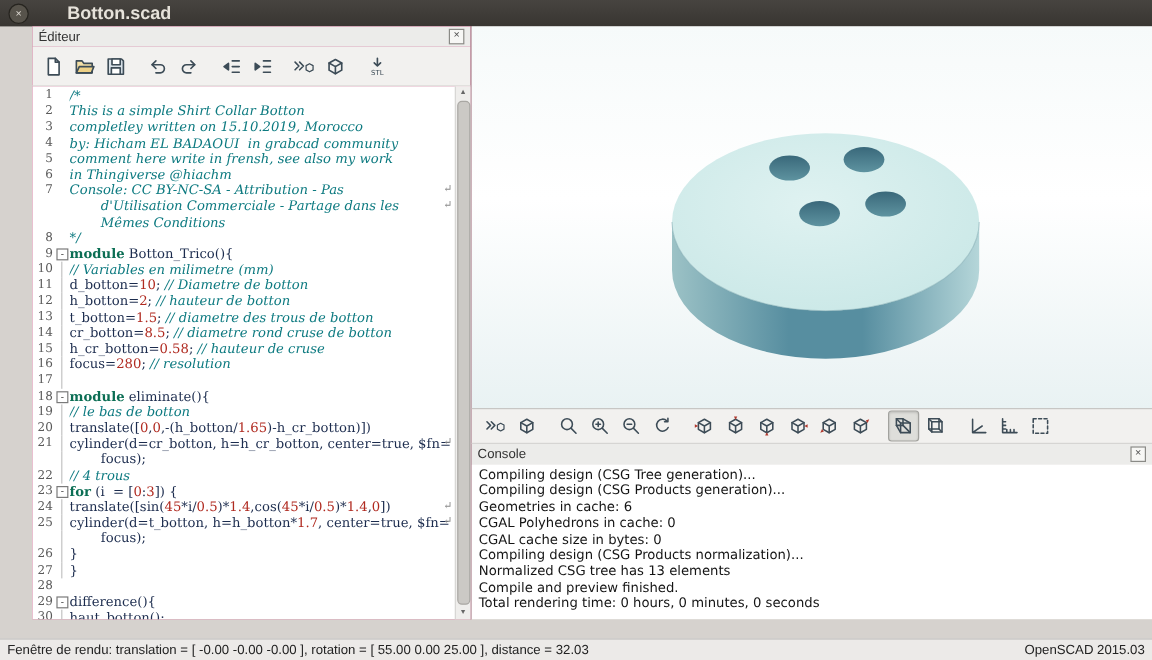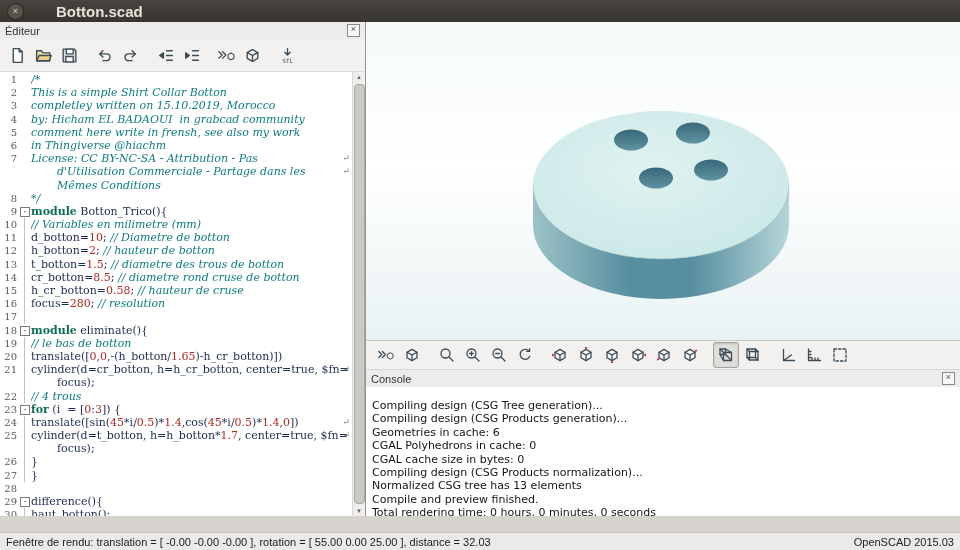--- a/index.html
+++ b/index.html
@@ -6,21 +6,21 @@
   .app{width:960px;height:550px;display:flex;flex-direction:column;overflow:hidden;
        font-family:"Liberation Sans","DejaVu Sans",sans-serif;position:relative;}
   
   .titlebar{height:22px;background:linear-gradient(#474440,#383531);display:flex;align-items:center;flex:none;}
   .tb-close{width:15px;height:15px;border-radius:50%;background:#57534b;border:1px solid #26241f;
             margin-left:7px;display:flex;align-items:center;justify-content:center;
             font-size:9px;line-height:9px;color:#d8d4cc;cursor:default;}
   .tb-title{font-weight:bold;font-size:15px;color:#e6e2da;margin-left:32px;}
   
   .main{flex:1;display:flex;min-height:0;}
-  .editor{width:365px;flex:none;background:#be185d;border-right:1px solid #98968f;display:flex;flex-direction:column;min-height:0;}
+  .editor{width:365px;flex:none;background:#be185d;border-right:1px solid #98968f;display:flex;flex-direction:column;min-height:0;margin-left:27px;}
   .dock-header{height:17px;flex:none;background:#ececea;display:flex;align-items:center;justify-content:space-between;
                font-size:11px;color:#333;padding:0 5px;}
   .dock-close{width:11px;height:11px;border:1px solid #8a8a86;background:#f7f7f5;font-size:9px;line-height:9px;
               text-align:center;color:#555;}
   .etoolbar{height:32px;flex:none;display:flex;align-items:center;gap:2px;padding:0 5px;background:#f2f1ef;border-bottom:1px solid #dcdbd9;}
   .tbtn{width:24px;height:24px;display:flex;align-items:center;justify-content:center;border-radius:3px;flex:none;}
   .tbtn svg{width:19px;height:19px;}
   .vbtn{width:24px;height:24px;display:flex;align-items:center;justify-content:center;border-radius:3px;flex:none;}
   .vbtn svg{width:18px;height:18px;}
   .pressed{background:#dededa;border:1px solid #a2a29e;box-shadow:inset 0 1px 2px rgba(0,0,0,.15);}
@@ -46,21 +46,21 @@
   .sb-arrow{position:absolute;left:0;width:12px;text-align:center;font-size:6px;color:#666;}
   .sb-up{top:2px;} .sb-down{bottom:2px;}
   .thumb{position:absolute;top:12px;bottom:12px;left:1px;width:9px;background:#cbc9c5;border:1px solid #a9a7a3;border-radius:4px;}
   
   .right{flex:1;display:flex;flex-direction:column;min-width:0;min-height:0;}
   .viewport{height:318px;flex:none;background:linear-gradient(var(--background-top,#f7fbfb),#ffffff 45%,var(--background-bottom,#eaf2f3));position:relative;overflow:hidden;}
   .viewport svg{display:block;}
   .vtoolbar{height:28px;flex:none;background:#f2f1ef;border-top:1px solid #c7c6c4;border-bottom:1px solid #d6d5d3;
             display:flex;align-items:center;gap:2px;padding:0 8px;}
   .console{flex:1;min-height:0;background:#fff;font-family:"DejaVu Sans","Liberation Sans",sans-serif;
-           font-size:11px;line-height:13.4px;color:#141414;padding:12px 6px;overflow:hidden;}
+           font-size:11px;line-height:13.4px;color:#141414;padding:2px 6px;overflow:hidden;}
   
   .statusbar{height:17px;flex:none;background:#eceae8;border-top:1px solid #c2c1bf;display:flex;align-items:center;
              justify-content:space-between;font-size:11px;color:#232323;padding:0 6px;margin-top:16px;}
 </style>
 </head>
 <body>
 
 <div class="app">
 
   <div class="titlebar">
@@ -145,21 +145,21 @@
           </div>
         </div>
       <div class="code-wrap">
         <div class="code" id="code-area">
             <div class="row"><span class="gut">1</span><span class="fold"></span><span class="txt"><span class="s-c">/*</span></span></div>
             <div class="row"><span class="gut">2</span><span class="fold"></span><span class="txt"><span class="s-c">This is a simple Shirt Collar Botton</span></span></div>
             <div class="row"><span class="gut">3</span><span class="fold"></span><span class="txt"><span class="s-c">completley written on 15.10.2019, Morocco</span></span></div>
             <div class="row"><span class="gut">4</span><span class="fold"></span><span class="txt"><span class="s-c">by: Hicham EL BADAOUI  in grabcad community</span></span></div>
             <div class="row"><span class="gut">5</span><span class="fold"></span><span class="txt"><span class="s-c">comment here write in frensh, see also my work</span></span></div>
             <div class="row"><span class="gut">6</span><span class="fold"></span><span class="txt"><span class="s-c">in Thingiverse @hiachm</span></span></div>
-            <div class="row"><span class="gut">7</span><span class="fold"></span><span class="txt"><span class="s-c">License: CC BY-NC-SA - Attribution - Pas</span></span><span class="wm">↵</span></div>
+            <div class="row"><span class="gut">7</span><span class="fold"></span><span class="txt"><span class="s-c">Console: CC BY-NC-SA - Attribution - Pas</span></span><span class="wm">↵</span></div>
             <div class="row ind"><span class="gut"></span><span class="fold"></span><span class="txt"><span class="s-c">d'Utilisation Commerciale - Partage dans les</span></span><span class="wm">↵</span></div>
             <div class="row ind"><span class="gut"></span><span class="fold"></span><span class="txt"><span class="s-c">Mêmes Conditions</span></span></div>
             <div class="row"><span class="gut">8</span><span class="fold"></span><span class="txt"><span class="s-c">*/</span></span></div>
             <div class="row"><span class="gut">9</span><span class="fold"><span class="foldbox">-</span></span><span class="txt"><span class="s-k">module</span><span class="s-p"> Botton_Trico(){</span></span></div>
             <div class="row g"><span class="gut">10</span><span class="fold"></span><span class="txt"><span class="s-c">// Variables en milimetre (mm)</span></span></div>
             <div class="row g"><span class="gut">11</span><span class="fold"></span><span class="txt"><span class="s-p">d_botton=</span><span class="s-n">10</span><span class="s-p">; </span><span class="s-c">// Diametre de botton</span></span></div>
             <div class="row g"><span class="gut">12</span><span class="fold"></span><span class="txt"><span class="s-p">h_botton=</span><span class="s-n">2</span><span class="s-p">; </span><span class="s-c">// hauteur de botton</span></span></div>
             <div class="row g"><span class="gut">13</span><span class="fold"></span><span class="txt"><span class="s-p">t_botton=</span><span class="s-n">1.5</span><span class="s-p">; </span><span class="s-c">// diametre des trous de botton</span></span></div>
             <div class="row g"><span class="gut">14</span><span class="fold"></span><span class="txt"><span class="s-p">cr_botton=</span><span class="s-n">8.5</span><span class="s-p">; </span><span class="s-c">// diametre rond cruse de botton</span></span></div>
             <div class="row g"><span class="gut">15</span><span class="fold"></span><span class="txt"><span class="s-p">h_cr_botton=</span><span class="s-n">0.58</span><span class="s-p">; </span><span class="s-c">// hauteur de cruse</span></span></div>

